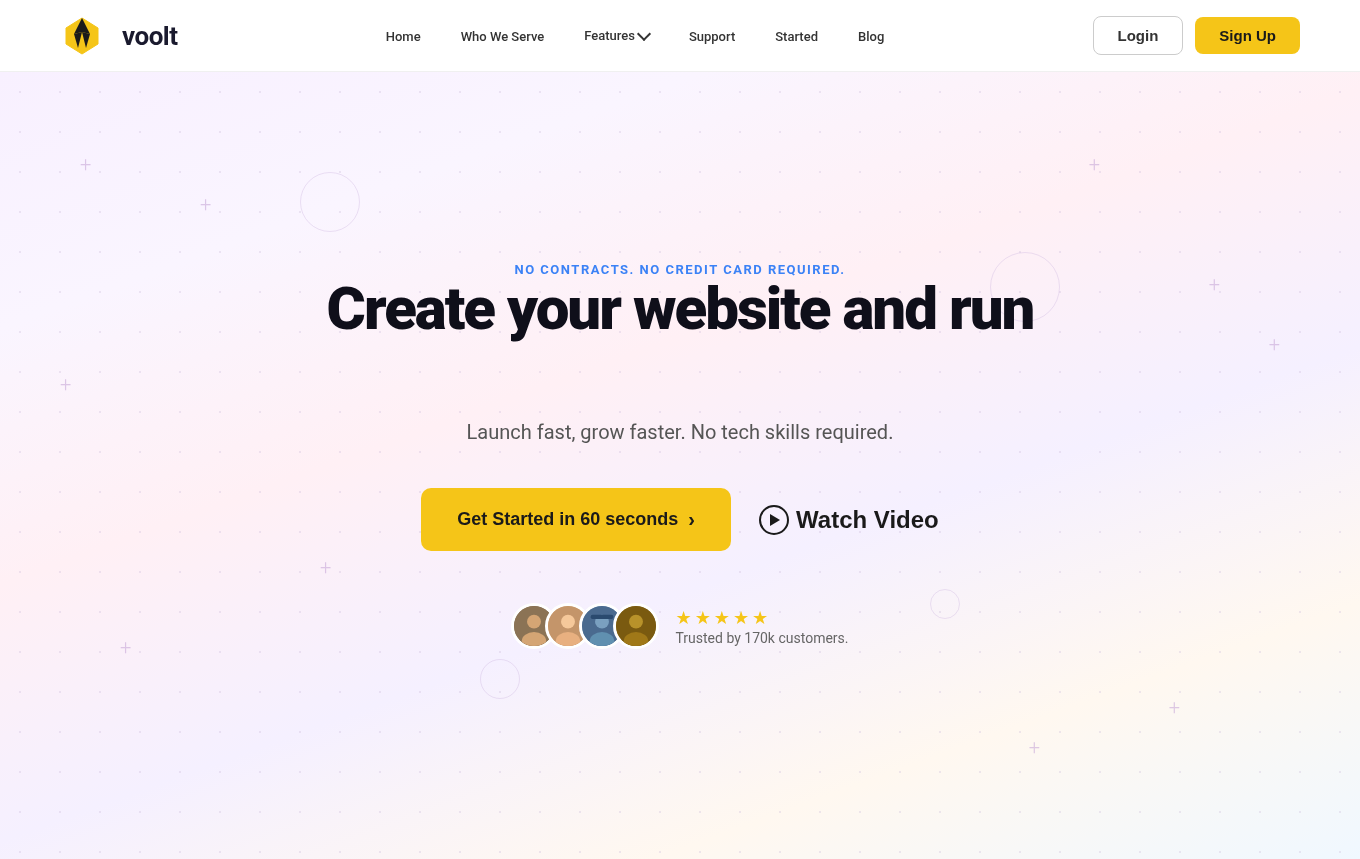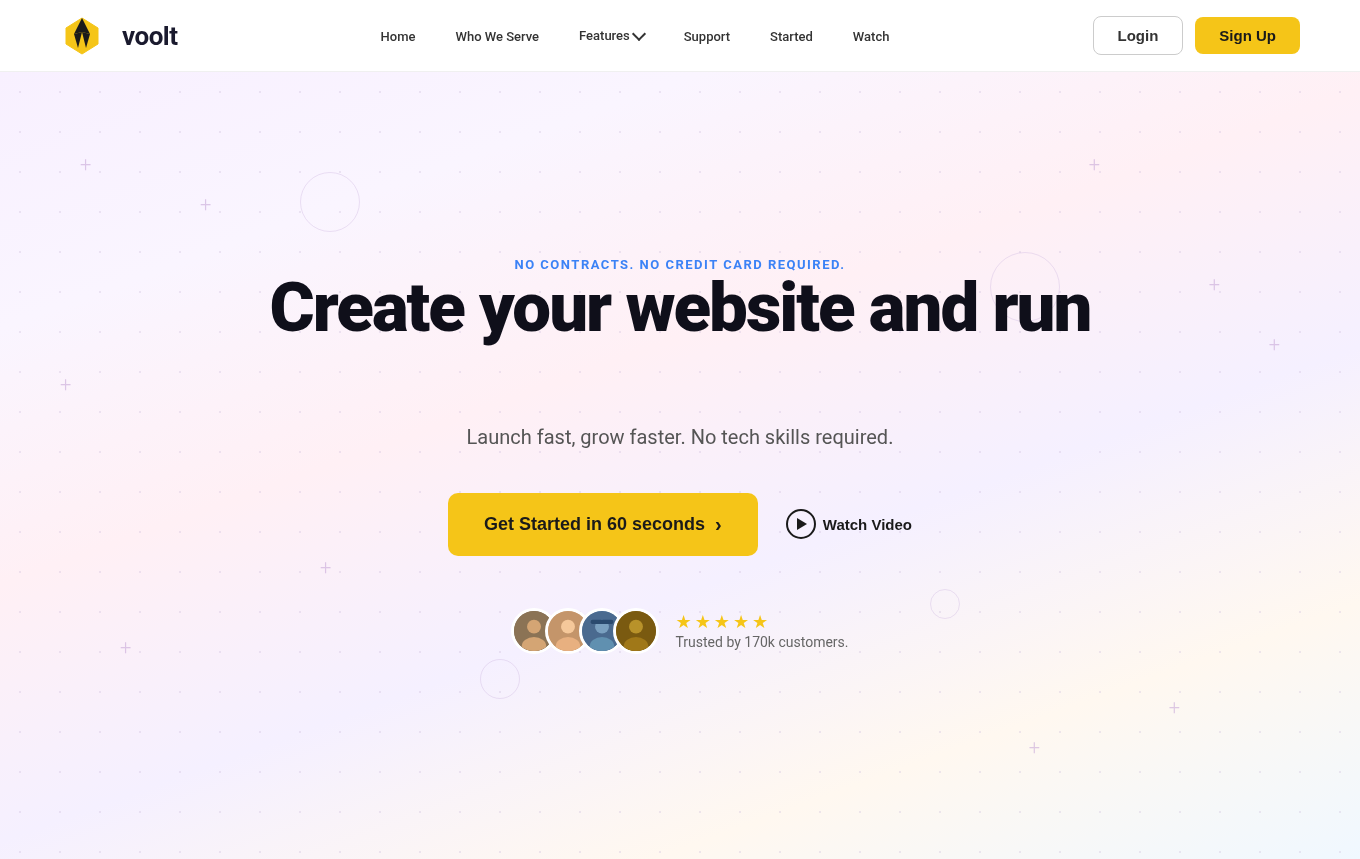--- a/index.html
+++ b/index.html
@@ -121,21 +121,21 @@
       font-size: 13px;
       font-weight: 700;
       color: #3b82f6;
       letter-spacing: 1.5px;
       text-transform: uppercase;
       position: relative;
       z-index: 1;
     }
 
     .hero-title {
-      font-size: 69px;
+      font-size: 60px;
       font-weight: 900;
       line-height: 1.05;
       text-align: center;
       color: #0f0f1a;
       max-width: 1100px;
       position: relative;
       z-index: 1;
       letter-spacing: -2px;
     }
 
@@ -191,21 +191,21 @@
     .btn-cta-arrow {
       font-size: 20px;
     }
 
     .btn-watch-video {
       display: flex;
       align-items: center;
       gap: 7px;
       background: none;
       border: none;
-      font-size: 15px;
+      font-size: 24px;
       font-weight: 600;
       color: #1a1a1a;
       cursor: pointer;
     }
 
     .play-icon-circle {
       width: 30px;
       height: 30px;
       border: 2px solid #1a1a1a;
       border-radius: 50%;
@@ -323,21 +323,21 @@
     <li><a href="#">Home</a></li>
     <li><a href="#">Who We Serve</a></li>
     <li>
       <a href="#" class="features-link">
         <span>Features</span>
         <span class="chevron-down"></span>
       </a>
     </li>
     <li><a href="#">Support</a></li>
     <li><a href="#">Started</a></li>
-    <li><a href="#">Watch</a></li>
+    <li><a href="#">Blog</a></li>
   </ul>
 
   <div class="nav-actions">
     <button class="btn-login">Login</button>
     <button class="btn-signup">Sign Up</button>
   </div>
 </nav>
 
 <section class="hero">
 

